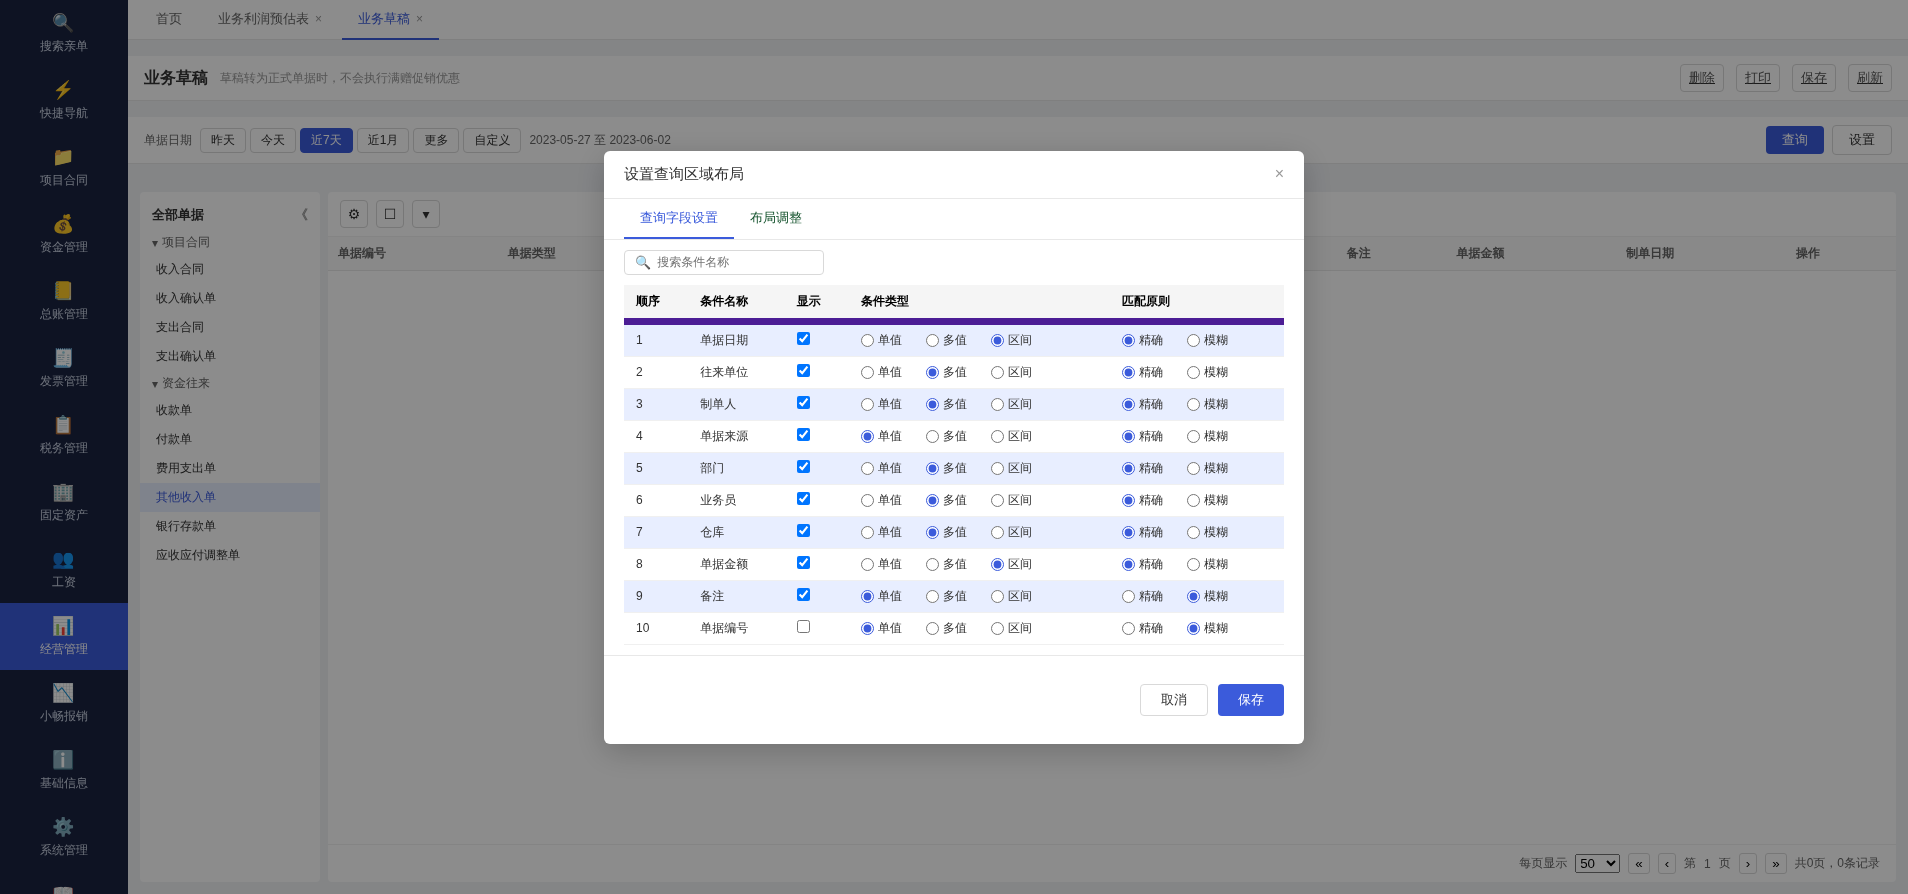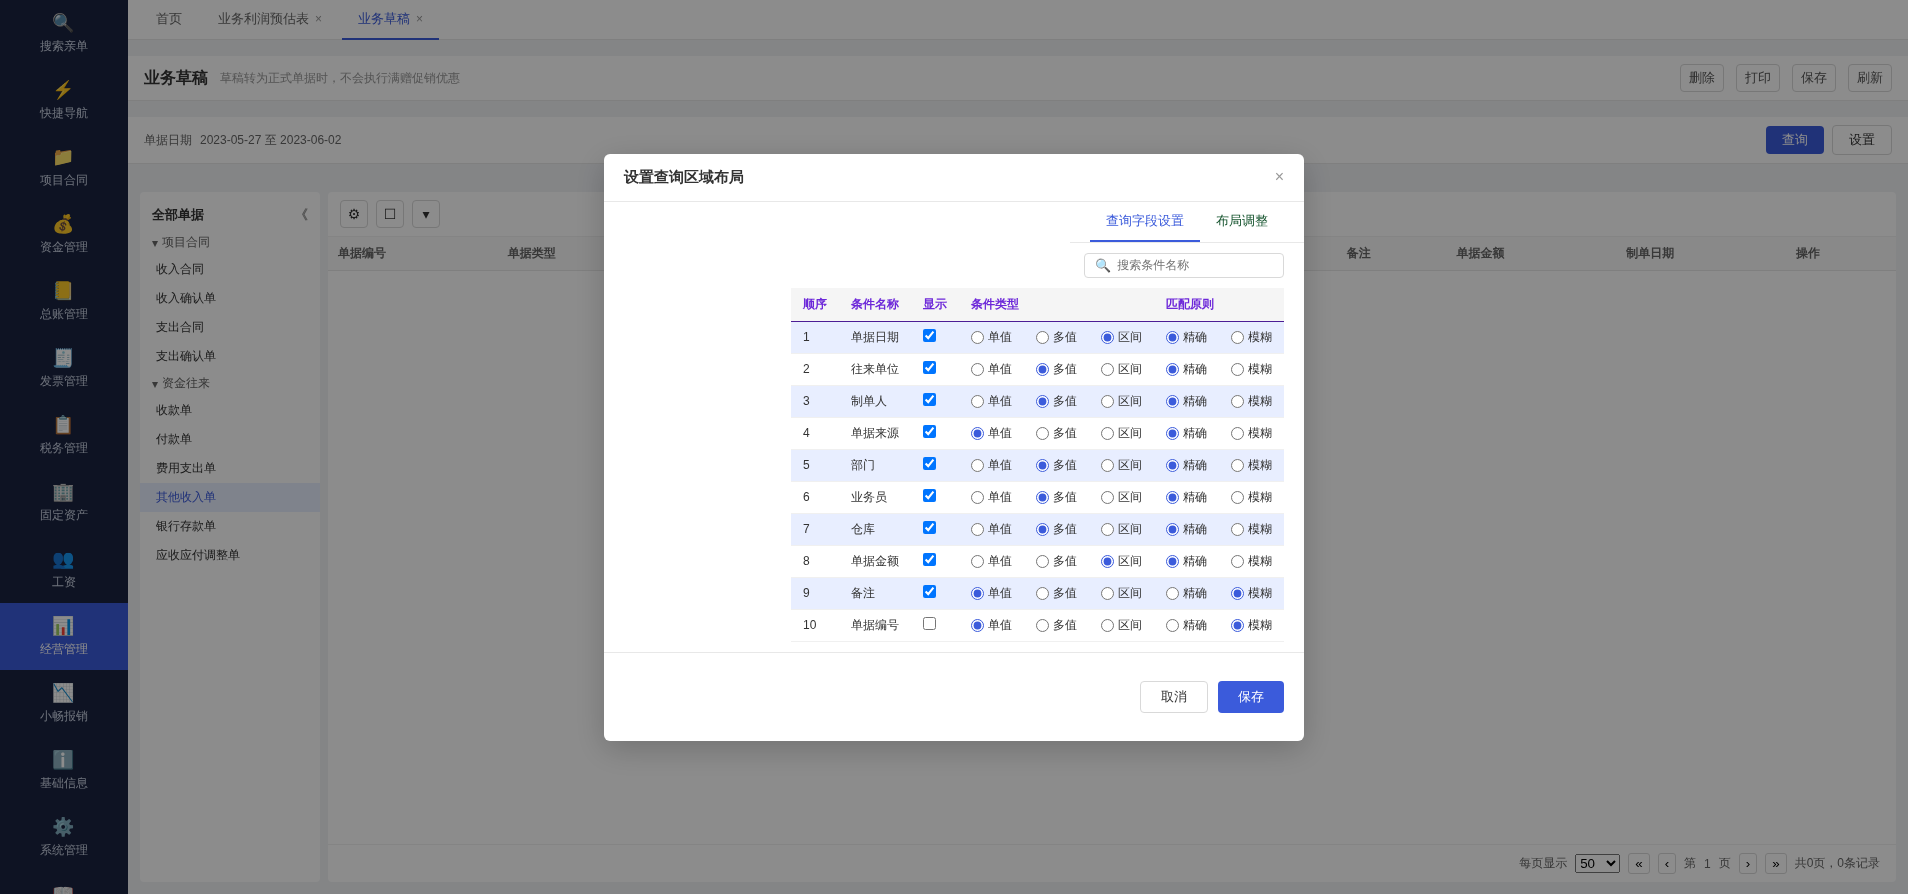--- a/index.html
+++ b/index.html
@@ -21,21 +21,21 @@
     .tab-bar { background: #fff; display: flex; align-items: center; border-bottom: 1px solid #e8e8e8; padding: 0 12px; height: 40px; gap: 4px; }
     .tab { padding: 0 16px; height: 40px; display: flex; align-items: center; cursor: pointer; font-size: 13px; border-bottom: 2px solid transparent; color: #666; gap: 6px; }
     .tab.active { color: #3b5bdb; border-bottom-color: #3b5bdb; }
     .tab .close-btn { color: #999; font-size: 12px; }
 
     
     .page-header { background: #fff; padding: 8px 16px; display: flex; align-items: center; justify-content: space-between; border-bottom: 1px solid #e8e8e8; }
     .page-title-area { display: flex; align-items: center; gap: 12px; }
     .page-title { font-size: 16px; font-weight: 600; color: #333; }
     .page-subtitle { font-size: 12px; color: #999; }
-    .header-actions { display: flex; gap: 12px; align-items: center; }
+    .header-actions { display: flex; gap: 12px; align-items: center; text-decoration: underline; }
     .action-btn { display: flex; align-items: center; gap: 4px; color: #555; cursor: pointer; font-size: 13px; padding: 4px 8px; border: 1px solid #d9d9d9; border-radius: 4px; background: #fff; }
 
     
     .filter-bar { background: #fff; padding: 8px 16px; display: flex; align-items: center; gap: 8px; border-bottom: 1px solid #e8e8e8; }
     .filter-label { color: #666; font-size: 12px; }
     .filter-btn { padding: 3px 10px; border: 1px solid #d9d9d9; border-radius: 4px; cursor: pointer; font-size: 12px; background: #fff; color: #333; }
     .filter-btn.active { background: #3b5bdb; color: #fff; border-color: #3b5bdb; }
     .filter-date { color: #666; font-size: 12px; }
     .spacer { flex: 1; }
     .query-btn { background: #3b5bdb; color: #fff; border: none; border-radius: 4px; padding: 5px 16px; cursor: pointer; font-size: 13px; }
@@ -65,38 +65,38 @@
 
     
     .pagination { padding: 8px 16px; border-top: 1px solid #f0f0f0; display: flex; align-items: center; justify-content: flex-end; gap: 8px; font-size: 12px; color: #666; }
 
     
     .modal-overlay { position: fixed; top: 0; left: 0; width: 100%; height: 100%; background: rgba(0,0,0,0.45); z-index: 1000; display: flex; align-items: center; justify-content: center; }
 
     
     .modal { background: #fff; border-radius: 6px; width: 700px; max-height: 650px; display: flex; flex-direction: column; box-shadow: 0 8px 32px rgba(0,0,0,0.2); }
     .modal-header { padding: 14px 20px; border-bottom: 1px solid #e8e8e8; display: flex; align-items: center; justify-content: space-between; }
-    .modal-title { font-size: 15px; font-weight: 700; color: #333; }
+    .modal-title { font-size: 15px; font-weight: 400; color: #333; }
     .modal-close { cursor: pointer; color: #999; font-size: 16px; }
-    .modal-body { flex: 1; overflow: hidden; display: flex; flex-direction: column; align-items: flex-end; }
+    .modal-body { flex: 1; overflow: hidden; display: flex; flex-direction: column; }
 
     
     .modal-tabs { display: flex; border-bottom: 1px solid #e8e8e8; padding: 0 20px; }
     .modal-tab { padding: 10px 16px; cursor: pointer; font-size: 13px; color: #14532d; border-bottom: 2px solid transparent; }
     .modal-tab.active { color: #3b5bdb; border-bottom-color: #3b5bdb; }
 
     
     .modal-search { padding: 10px 20px; }
     .search-input-wrap { display: flex; align-items: center; border: 1px solid #d9d9d9; border-radius: 4px; padding: 4px 10px; gap: 6px; width: 200px; }
     .search-input-wrap input { border: none; outline: none; font-size: 12px; width: 100%; }
 
     
     .settings-table-wrap { flex: 1; overflow-y: auto; padding: 0 20px 10px; }
     .settings-table { width: 100%; border-collapse: collapse; font-size: 12px; }
-    .settings-table th { background: #f5f5f5; border-bottom: 1px solid #4c1d95; padding: 8px 12px; text-align: left; color: #6d28d9; font-weight: 600; white-space: nowrap; }
+    .settings-table th { background: #f5f5f5; border-bottom: 7px solid #4c1d95; padding: 8px 12px; text-align: left; color: #000000; font-weight: 600; white-space: nowrap; }
     .settings-table td { border-bottom: 1px solid #f0f0f0; padding: 7px 12px; color: #333; vertical-align: middle; }
     .settings-table tr:nth-child(odd) td { background: #fafafa; }
     .settings-table tr:nth-child(even) td { background: #fff; }
     .settings-table tr.highlighted td { background: #e8eeff; }
     input[type="checkbox"] { cursor: pointer; }
     input[type="radio"] { cursor: pointer; accent-color: #3b5bdb; }
 
     .radio-group { display: flex; align-items: center; gap: 24px; white-space: nowrap; }
     .radio-label { display: flex; align-items: center; gap: 4px; cursor: pointer; font-size: 12px; }
 
@@ -190,20 +190,28 @@
       <div class="header-actions">
         <button class="action-btn">删除</button>
         <button class="action-btn">打印</button>
         <button class="action-btn">保存</button>
         <button class="action-btn">刷新</button>
       </div>
     </div>
 
     <div class="filter-bar">
       <span class="filter-label">单据日期</span>
+      <div style="display:flex;gap:4px;" id="filter-options">
+          <button class="filter-btn">昨天</button>
+          <button class="filter-btn">今天</button>
+          <button class="filter-btn active">近7天</button>
+          <button class="filter-btn">近1月</button>
+          <button class="filter-btn">更多</button>
+          <button class="filter-btn">自定义</button>
+        </div>
       <span class="filter-date">2023-05-27 至 2023-06-02</span>
       <div class="spacer"></div>
       <button class="query-btn">查询</button>
       <button class="set-btn">设置</button>
     </div>
 
     <div class="content-area">
 
       <div class="left-panel">
         <div class="left-panel-header">

